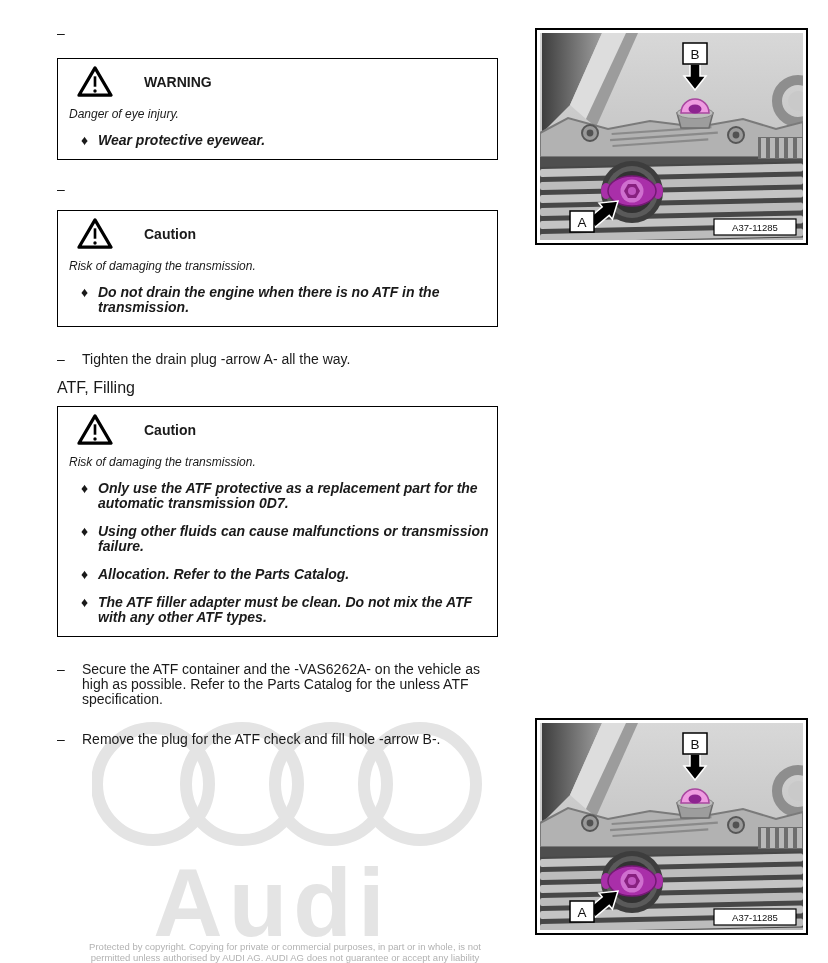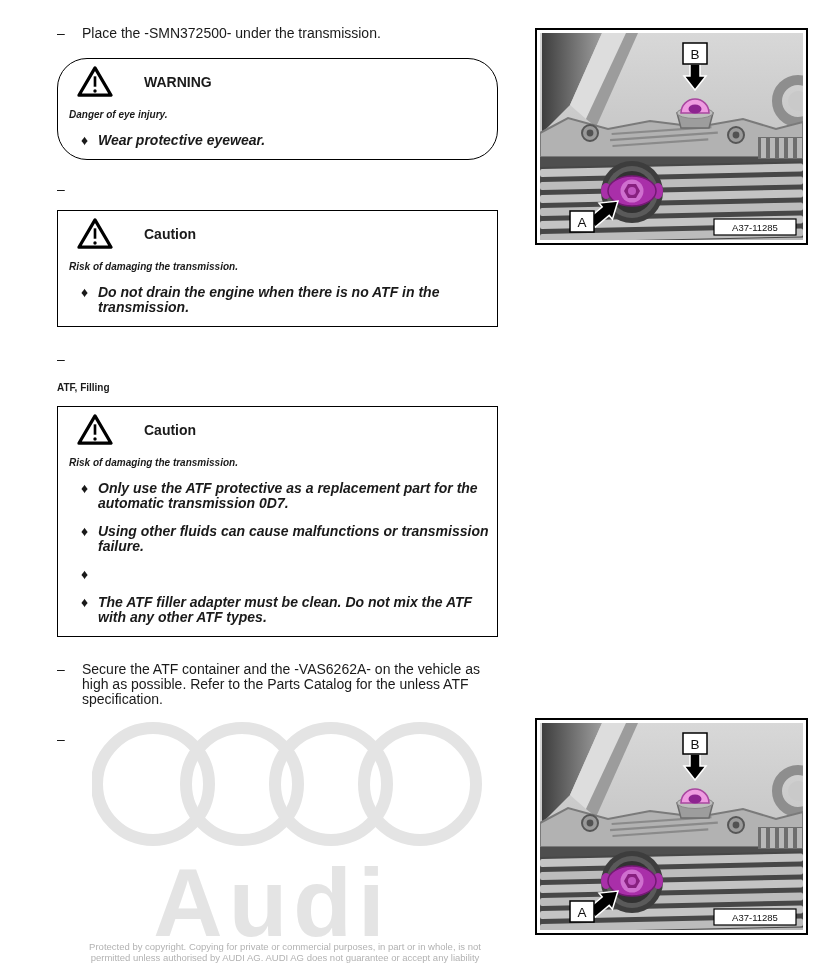--- a/index.html
+++ b/index.html
@@ -2,35 +2,35 @@
 <html><head>
 <meta charset="utf-8">
 <style>
   html,body{margin:0;padding:0;background:#fff;}
   .page{position:relative;width:828px;height:963px;background:#ffffff;overflow:hidden;
         font-family:"Liberation Sans",sans-serif;color:#1a1a1a;}
   
   .left-col{position:absolute;left:57px;top:26px;width:448px;z-index:2;}
   .step{display:flex;font-size:14px;line-height:15px;}
   .step .dash{width:25px;flex:none;}
-  .section-heading{font-weight:bold;font-size:10px;line-height:15px;}
+  .section-heading{font-weight:normal;font-size:16px;line-height:15px;}
   
   .alert-box{border:1.6px solid #000;width:441px;box-sizing:border-box;}
   .alert-header{display:flex;align-items:center;padding:6px 0 0 18px;}
   .tri-icon{width:38px;height:34px;flex:none;}
   .alert-title{margin-left:30px;font-weight:bold;font-size:14px;}
-  .alert-lead{margin:8px 10px 0 11px;font-weight:bold;font-style:italic;
-              font-size:10px;line-height:15px;}
+  .alert-lead{margin:8px 10px 0 11px;font-weight:normal;font-style:italic;
+              font-size:12px;line-height:15px;}
   .bullets{padding-bottom:11px;}
   .bullet{display:flex;margin:11px 8px 0 23px;font-weight:bold;font-style:italic;
           font-size:14px;line-height:15px;}
   .bullet + .bullet{margin-top:13px;}
   .bullet .diamond{width:17px;flex:none;font-style:normal;}
   
-  .mt11{margin-top:11px;}.mt13{margin-top:13px;}.mt17{margin-top:17px;border-radius:30px;}
+  .mt11{margin-top:11px;}.mt13{margin-top:13px;}.mt17{margin-top:17px;}
   .mt22{margin-top:22px;}.mt25{margin-top:25px;}
   
   .figure{position:absolute;left:535px;width:263px;height:207px;border:2px solid #000;
           padding:3px;background:#fff;z-index:2;}
   .fig-top{top:28px;}
   .fig-bottom{top:718px;}
   
   .watermark{position:absolute;left:92px;top:718px;z-index:1;text-decoration:underline;}
   .wm-word{font-weight:bold;fill:#e4e4e4;letter-spacing:6px;}
   
@@ -52,21 +52,20 @@
         <circle cx="328" cy="66" r="56"></circle>
       </g>
       <text class="wm-word" x="180" y="218" font-size="96" text-anchor="middle">Audi</text>
     </svg>
   </div>
 
   <div class="left-col">
 
     <div class="step">
       <span class="dash">–</span>
-      <span>Place the -SMN372500- under the transmission.</span>
     </div>
 
     <div class="alert-box mt17">
       <div class="alert-header">
         <span class="tri-icon">
           <svg viewBox="0 0 40 36" width="38" height="34">
             <path d="M20 3 L37 32 L3 32 Z" fill="none" stroke="#000" stroke-width="3.4" stroke-linejoin="round"></path>
             <rect x="18.6" y="12" width="2.8" height="11" fill="#000"></rect>
             <circle cx="20" cy="27.5" r="1.8" fill="#000"></circle>
           </svg>
@@ -101,20 +100,21 @@
       <div class="bullets">
         <div class="bullet">
           <span class="diamond">♦</span>
           <span>Do not drain the engine when there is no ATF in the transmission.</span>
         </div>
       </div>
     </div>
 
     <div class="step mt25">
       <span class="dash">–</span>
+      <span>Tighten the drain plug -arrow A- all the way.</span>
     </div>
 
     <div class="section-heading mt13">ATF, Filling</div>
 
     <div class="alert-box mt11">
       <div class="alert-header">
         <span class="tri-icon">
           <svg viewBox="0 0 40 36" width="38" height="34">
             <path d="M20 3 L37 32 L3 32 Z" fill="none" stroke="#000" stroke-width="3.4" stroke-linejoin="round"></path>
             <rect x="18.6" y="12" width="2.8" height="11" fill="#000"></rect>
@@ -128,35 +128,37 @@
         <div class="bullet">
           <span class="diamond">♦</span>
           <span>Only use the ATF protective as a replacement part for the automatic transmission 0D7.</span>
         </div>
         <div class="bullet">
           <span class="diamond">♦</span>
           <span>Using other fluids can cause malfunctions or transmission failure.</span>
         </div>
         <div class="bullet">
           <span class="diamond">♦</span>
+          <span>Allocation. Refer to the Parts Catalog.</span>
         </div>
         <div class="bullet">
           <span class="diamond">♦</span>
           <span>The ATF filler adapter must be clean. Do not mix the ATF with any other ATF types.</span>
         </div>
       </div>
     </div>
 
     <div class="step mt25">
       <span class="dash">–</span>
       <span>Secure the ATF container and the -VAS6262A- on the vehicle as high as possible. Refer to the Parts Catalog for the unless ATF specification.</span>
     </div>
 
     <div class="step mt25">
       <span class="dash">–</span>
+      <span>Remove the plug for the ATF check and fill hole -arrow B-.</span>
     </div>
 
   </div>
 
   <div class="figure fig-top">
     <svg viewBox="0 0 263 207" width="263" height="207">
       <defs>
         <linearGradient id="bgGrad" x1="0" y1="0" x2="0" y2="1">
           <stop offset="0" stop-color="#d8d8d8"></stop>
             <stop offset="1" stop-color="#b6b6b6"></stop>

